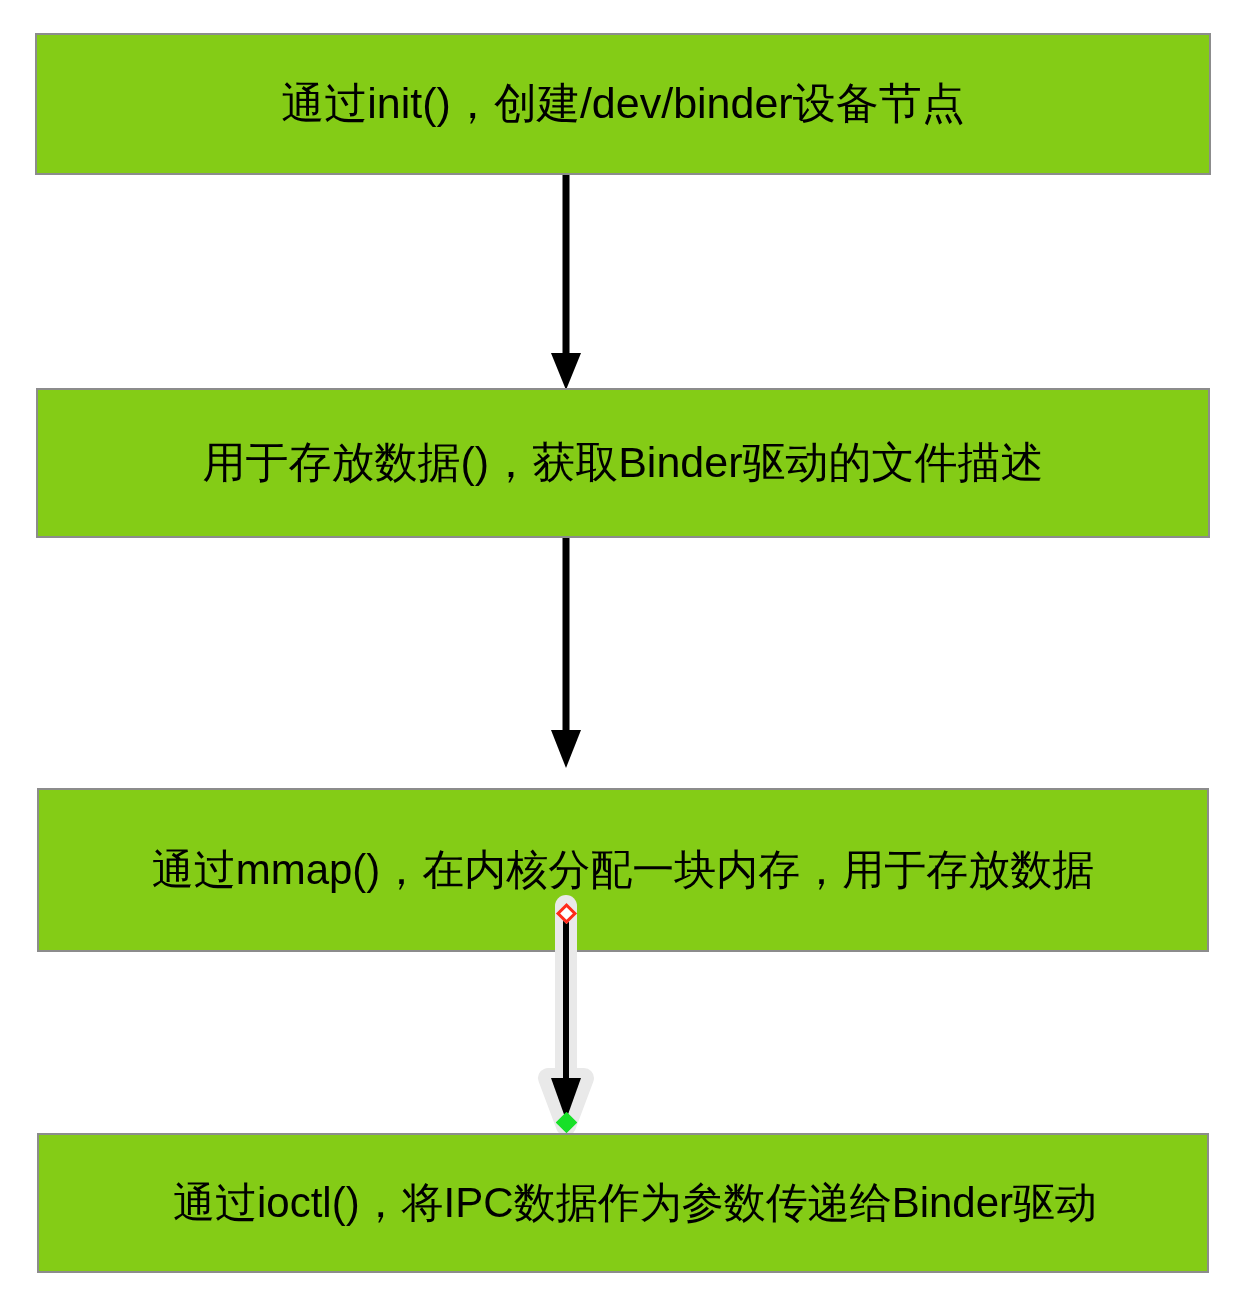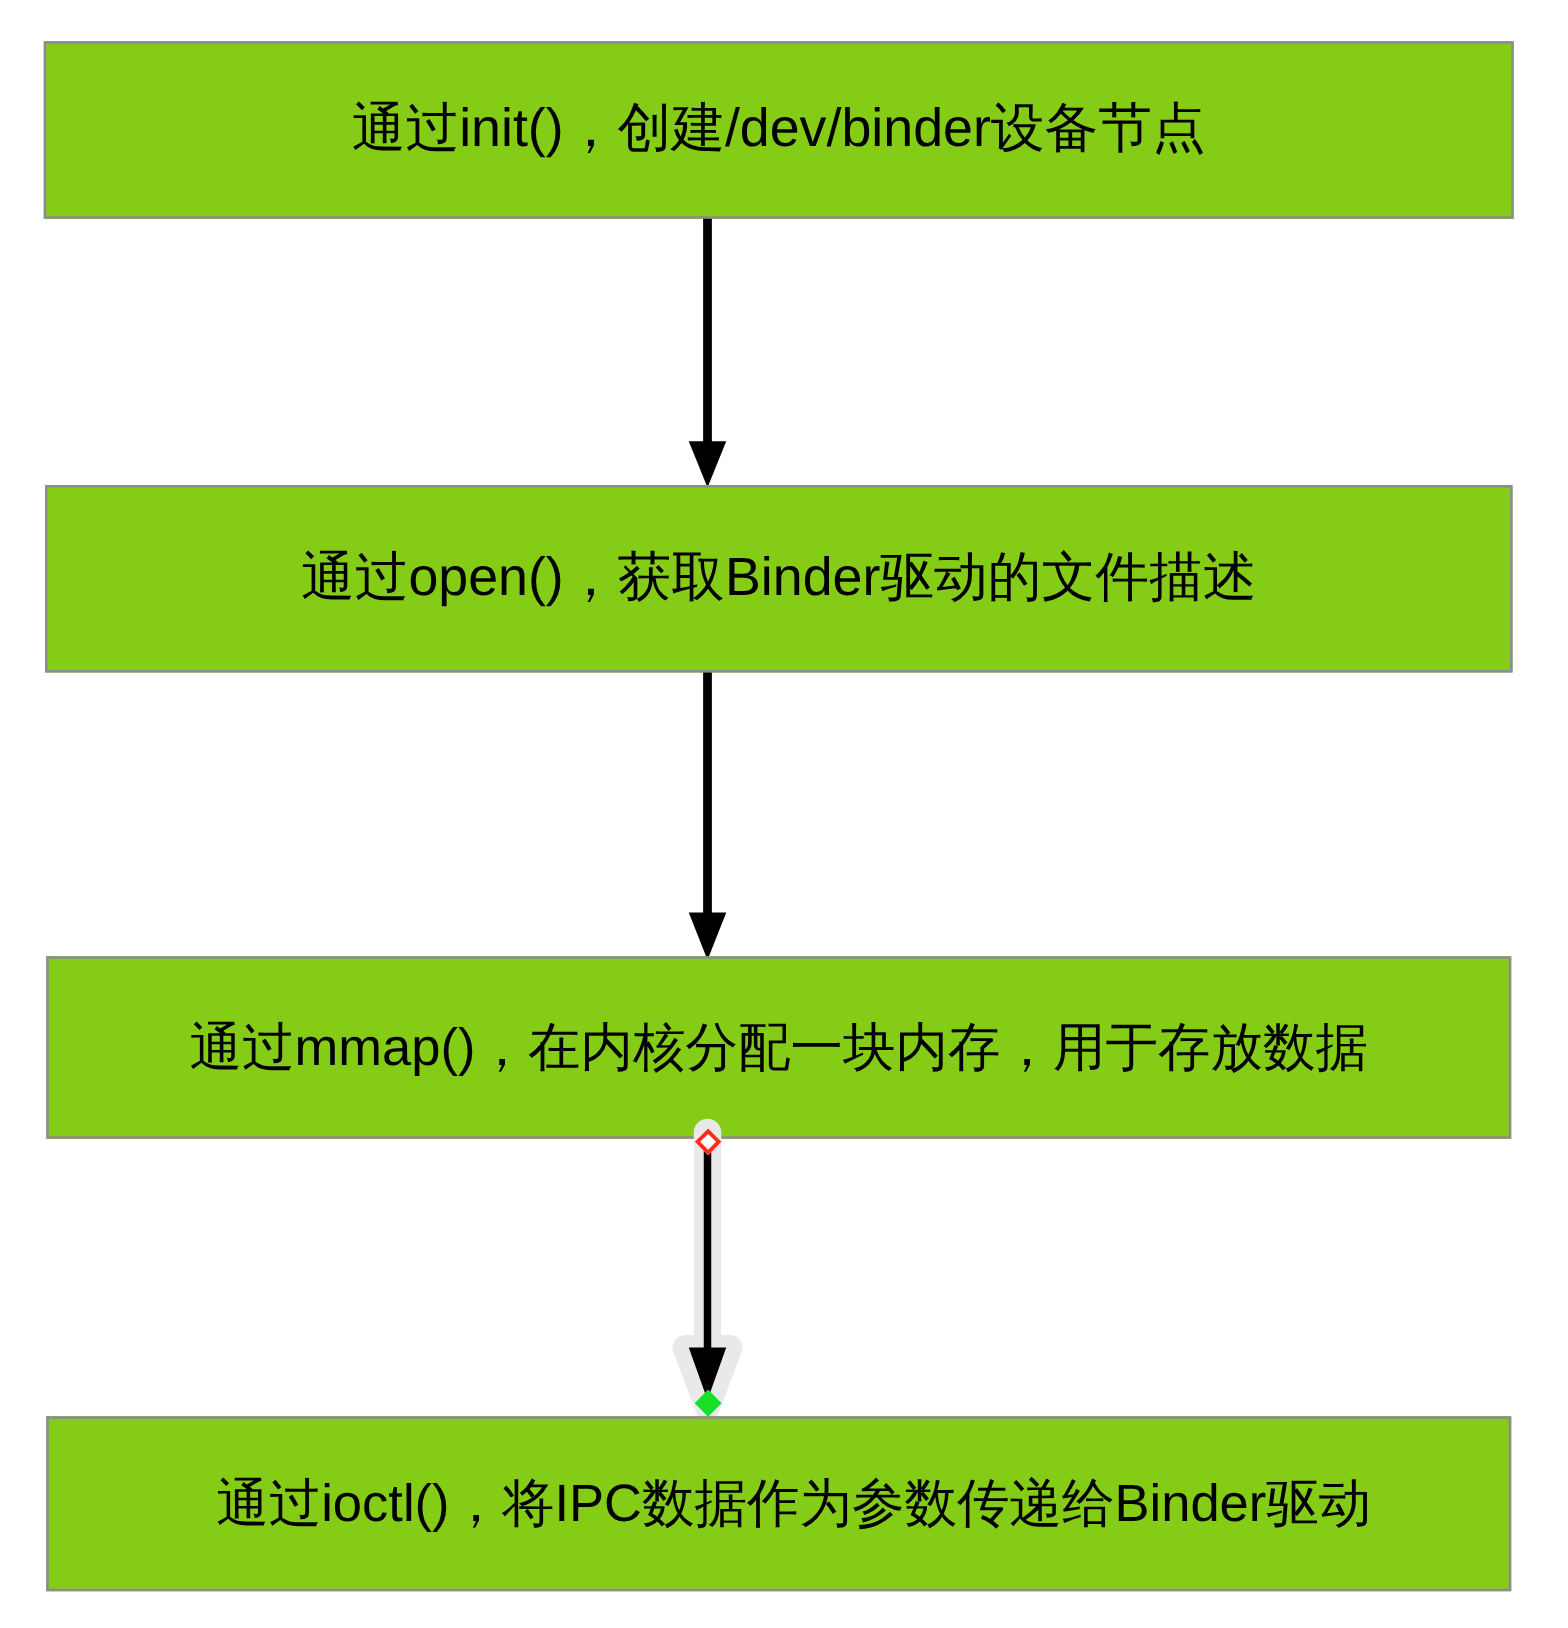--- a/index.html
+++ b/index.html
@@ -34,21 +34,21 @@
     color: #000000;
     font-weight: 400;
     white-space: nowrap;
     letter-spacing: 0px;
   }
   .node-label.tight {
     font-size: 42px;
   }
   .node-1 { left: 35px;  top: 33px;   width: 1176px; height: 142px; }
   .node-2 { left: 36px;  top: 388px;  width: 1174px; height: 150px; }
-  .node-3 { left: 37px;  top: 765px;  width: 1172px; height: 146px; }
+  .node-3 { left: 37px;  top: 788px;  width: 1172px; height: 164px; }
   .node-4 { left: 37px;  top: 1133px; width: 1172px; height: 140px; padding-left: 24px; }
 
   .edge {
     position: absolute;
     overflow: visible;
   }
   .edge svg { display: block; overflow: visible; }
 
   .edge-1 { left: 536px; top: 175px;  width: 60px; height: 215px; }
   .edge-2 { left: 536px; top: 538px;  width: 60px; height: 230px; }
@@ -82,21 +82,21 @@
   </div>
 
   <div class="edge edge-1">
     <svg width="60" height="215" viewBox="0 0 60 215" xmlns="http://www.w3.org/2000/svg">
       <line x1="30" y1="0" x2="30" y2="182" stroke="#000000" stroke-width="7"></line>
       <polygon points="15,178 45,178 30,215" fill="#000000"></polygon>
     </svg>
   </div>
 
   <div class="node node-2">
-    <span class="node-label">通过open()，获取Binder驱动的文件描述</span>
+    <span class="node-label">用于存放数据()，获取Binder驱动的文件描述</span>
   </div>
 
   <div class="edge edge-2">
     <svg width="60" height="230" viewBox="0 0 60 230" xmlns="http://www.w3.org/2000/svg">
       <line x1="30" y1="0" x2="30" y2="196" stroke="#000000" stroke-width="7"></line>
       <polygon points="15,192 45,192 30,230" fill="#000000"></polygon>
     </svg>
   </div>
 
   <div class="node node-3">

